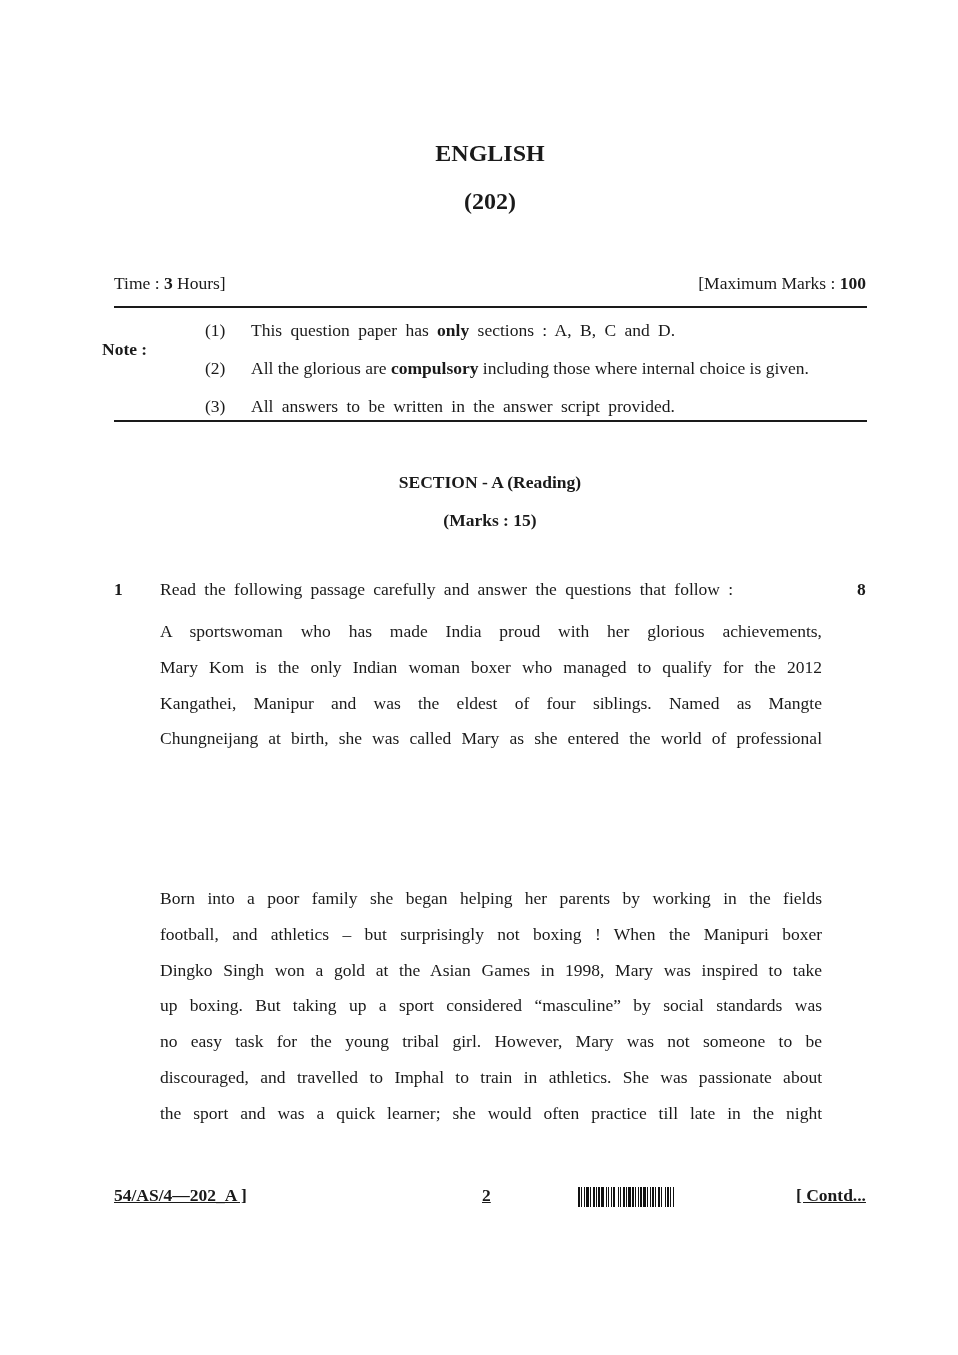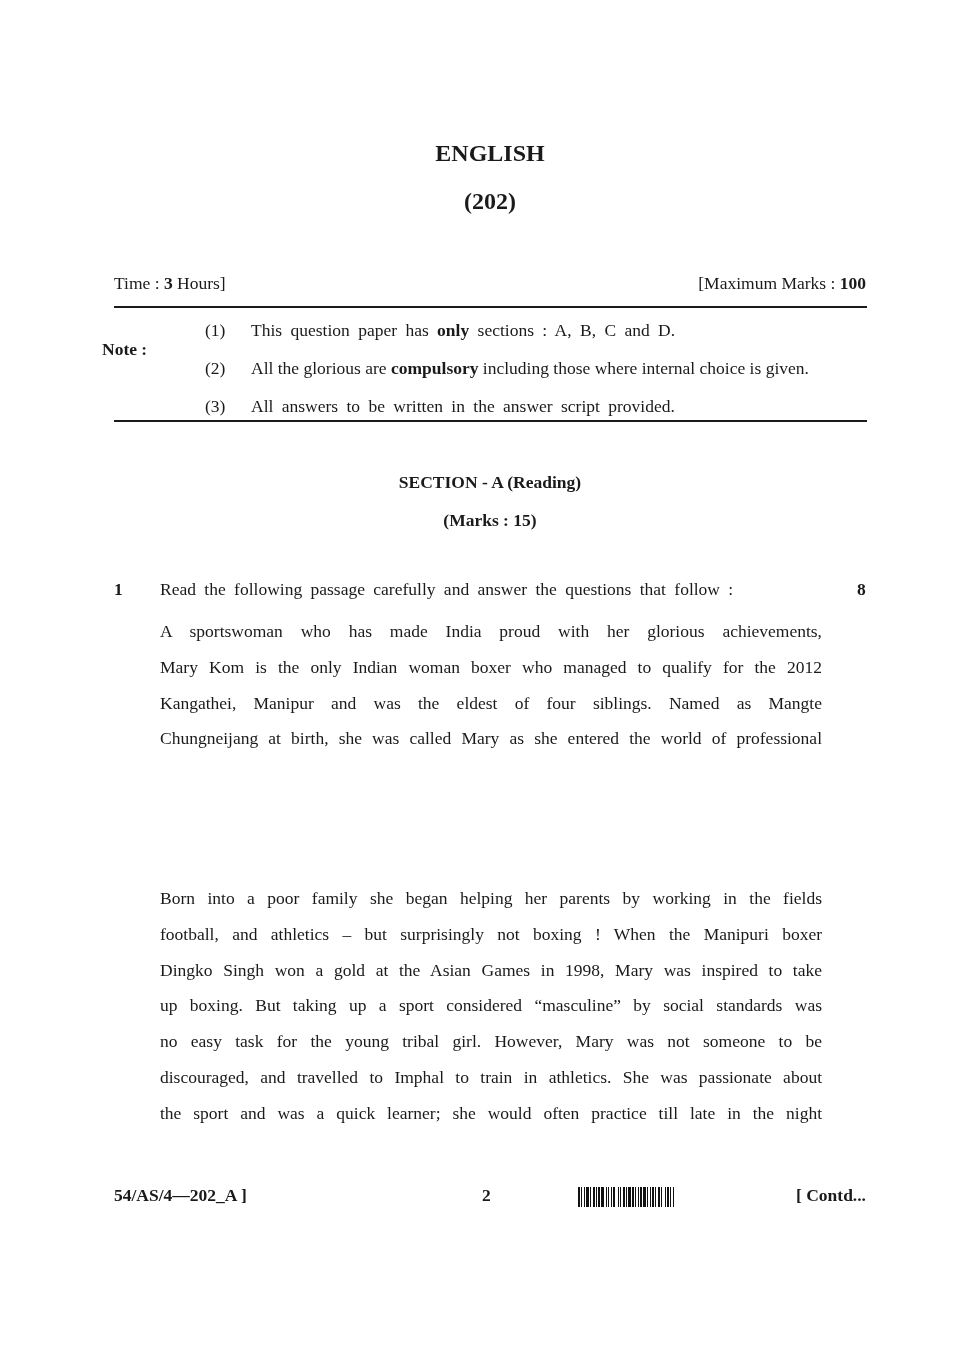--- a/index.html
+++ b/index.html
@@ -25,21 +25,21 @@
   #sec-marks { top:510px; }
   #q-num { left:114px; top:579px; font-weight:bold; font-size:17.5px; }
   #q-text { left:160px; top:579px; font-size:17.5px; word-spacing:4px; }
   #q-marks { left:857px; top:579px; font-weight:bold; font-size:17.5px; }
   .para { left:160px; width:662px; font-size:17.5px; line-height:35.8px;
           text-align:justify; text-align-last:justify; }
   .para span.line { display:block; }
   .para span.last { text-align-last:left; }
   #p1 { top:614px; }
   #p2 { top:873px;margin-top:8px; }
-  .foot { top:1185px; font-size:17.5px; font-weight:bold; }
+  .foot { top:1185px; font-size:17.5px; font-weight:bold;text-decoration:underline; }
   #foot-code { left:114px; }
   #foot-page { left:482px; }
   #foot-contd { right:92px; }
   #barcode { left:578px; top:1187px; width:196px; height:20px; display:flex; }
   #barcode i { display:block; height:100%; background:#111; }
 </style>
 </head>
 <body>
 
 <div class="abs title" id="t1">ENGLISH</div>

